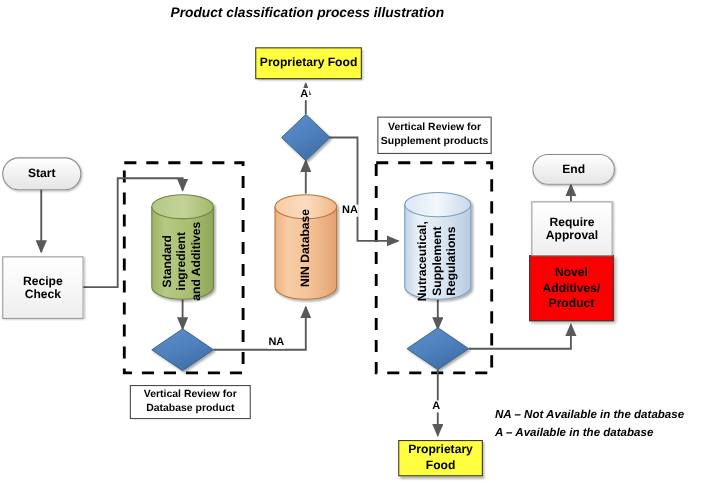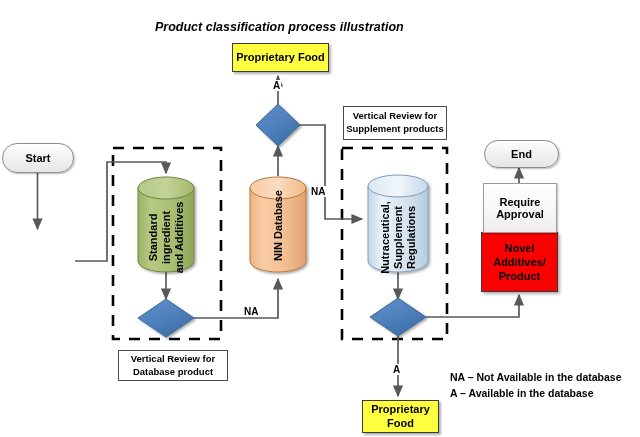--- a/index.html
+++ b/index.html
@@ -88,20 +88,21 @@
     z-index: 6;
     font-size: 10px;
     font-weight: bold;
     color: #000000;
     background: #ffffff;
     padding: 0 1px;
   }
   .legend {
     position: absolute;
     z-index: 6;
+    font-style: italic;
     font-weight: bold;
     font-size: 10.5px;
     color: #000000;
     line-height: 1.55;
     white-space: nowrap;
   }
   .title {
     position: absolute;
     z-index: 6;
     font-style: italic;
@@ -211,26 +212,29 @@
       <polygon points="278,104 300,125 278,146 256,125" fill="url(#gradDiamond)" stroke="#3a628f" stroke-width="0.9"></polygon>
     </g>
     <g filter="url(#shadowSoft)">
       <polygon points="166,299 194,318 166,337 138,318" fill="url(#gradDiamond)" stroke="#3a628f" stroke-width="0.9"></polygon>
     </g>
     <g filter="url(#shadowSoft)">
       <polygon points="398,298 426,317 398,336 370,317" fill="url(#gradDiamond)" stroke="#3a628f" stroke-width="0.9"></polygon>
     </g>
   </svg>
 
-  <div class="title" style="left:155px; top:20px;">Product classification process illustration</div>
+  <div class="title" style="left:155px; top:4px;">Product classification process illustration</div>
 
   <div class="node oval" style="left:2px; top:143px; width:72px; height:30px;">
     <span>Start</span>
   </div>
 
+  <div class="node procbox" style="left:2px; top:233px; width:74px; height:57px;">
+    <span>Recipe Check</span>
+  </div>
 
   <div class="node yellowbox" style="left:232px; top:43px; width:97px; height:29px;">
     <span>Proprietary Food</span>
   </div>
 
   <div class="node yellowbox" style="left:362px; top:400px; width:77px; height:33px; flex-direction:column;">
     <span>Proprietary</span>
     <span>Food</span>
   </div>
 

